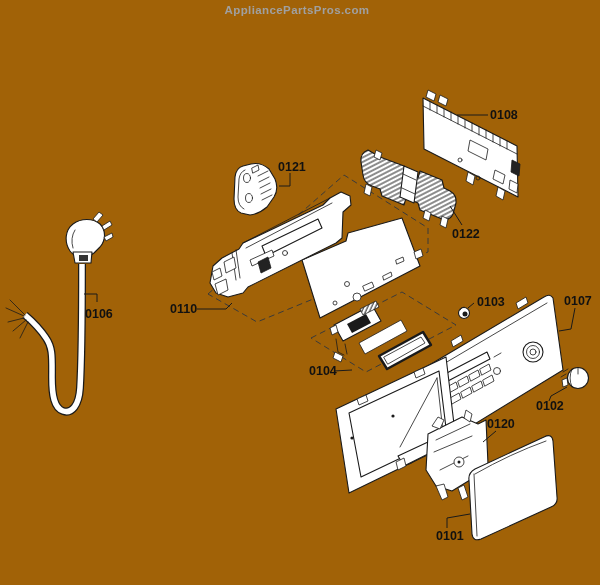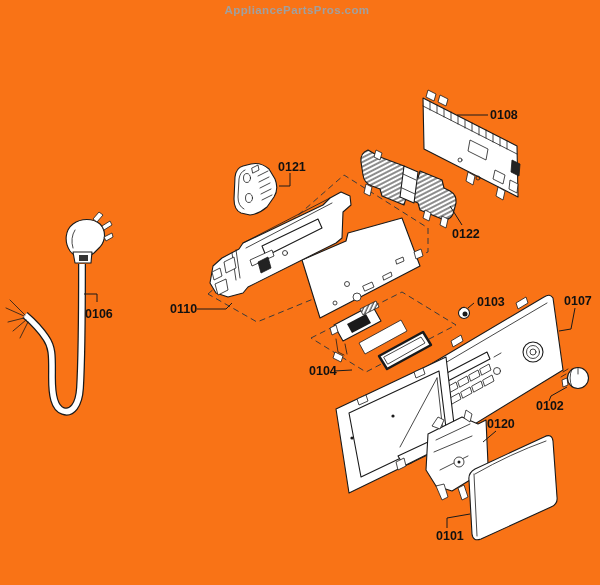--- a/index.html
+++ b/index.html
@@ -1,17 +1,17 @@
 <!DOCTYPE html>
 <html><head>
 <meta charset="utf-8">
 <style>
   html,body{margin:0;padding:0;background:#ffffff;}
   .canvas{
-    position:relative;width:600px;height:585px;background:#f97316;overflow:hidden;
+    position:relative;width:600px;height:585px;background:#a16207;overflow:hidden;
     font-family:"Liberation Sans", sans-serif;
   }
   svg{position:absolute;left:0;top:0;}
   .hdr{
     font-family:"Liberation Sans", sans-serif;
     font-size:11.5px;font-weight:bold;fill:#a0a0a0;letter-spacing:.4px;
   }
   .plbl{
     font-family:"Liberation Sans", sans-serif;
     font-size:12.5px;font-weight:bold;fill:#111111;

